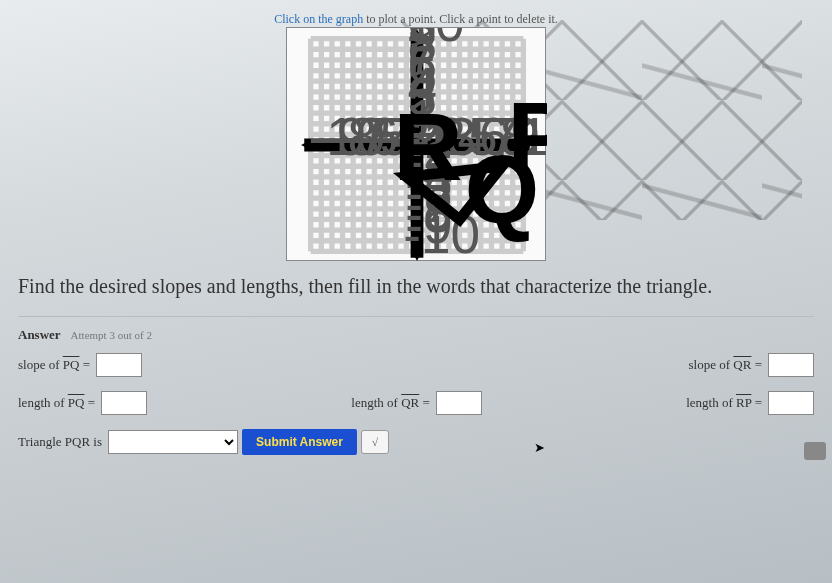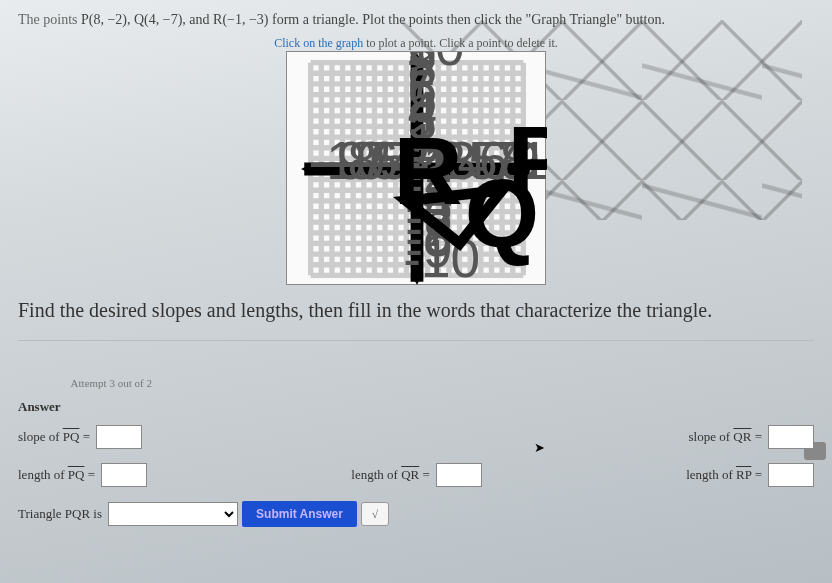--- a/index.html
+++ b/index.html
@@ -54,21 +54,21 @@
 .pt-dot { fill: #000; }
 
 .instruction2 { font-size: 20px; color: #333; margin: 12px 0 18px; }
 
 .answer-bar {
   display: flex; align-items: center; gap: 10px;
   border-top: 1px solid #bbb;
   padding: 10px 0;
   font-size: 13px;
 }
-.answer-bar .lbl { font-weight: bold; margin-top: 48px; }
+.answer-bar .lbl { font-weight: bold; }
 .answer-bar .attempt { font-size: 11px; color: #777; }
 
 .fields-row {
   display: flex; justify-content: space-between;
   margin-bottom: 14px;
   font-size: 13px;
 }
 .field-group { display: flex; align-items: center; gap: 6px; }
 .over { text-decoration: overline; }
 .num-input {
@@ -84,21 +84,21 @@
   font-size: 13px;
 }
 .select-box {
   width: 130px; height: 24px;
   border: 1px solid #888;
   background: #fff;
   font-size: 12px;
 }
 .submit-btn {
   background: #1b4fd1;
-  color: #c4b5fd;
+  color: #fde047;
   border: none;
   padding: 6px 14px;
   font-size: 12px;
   font-weight: bold;
   cursor: pointer;
   border-radius: 2px;
 }
 .check-btn {
   width: 28px; height: 24px;
   border: 1px solid #999;
@@ -124,23 +124,20 @@
   pointer-events: none;
 }
 </style>
 </head>
 <body>
 
 <div class="bg-photo"></div>
 
 <div class="content">
 
-  <div class="problem-text">
-    <span class="hl">The points </span><span>P(8, −2), Q(4, −7), and R(−1, −3)</span><span> form a triangle. Plot the points then click the "Graph Triangle" button.</span>
-  </div>
 
   <div class="hint-text">
     <span class="link">Click on the graph</span><span> to plot a point. Click a point to delete it.</span>
   </div>
 
   <div class="graph-wrap">
     <div class="graph">
       <svg viewBox="-11 -11 22 22" width="260" height="234" style="transform: scaleY(-1);">
         <g class="grid">
           <line x1="-10" y1="-10" x2="-10" y2="10"></line>

